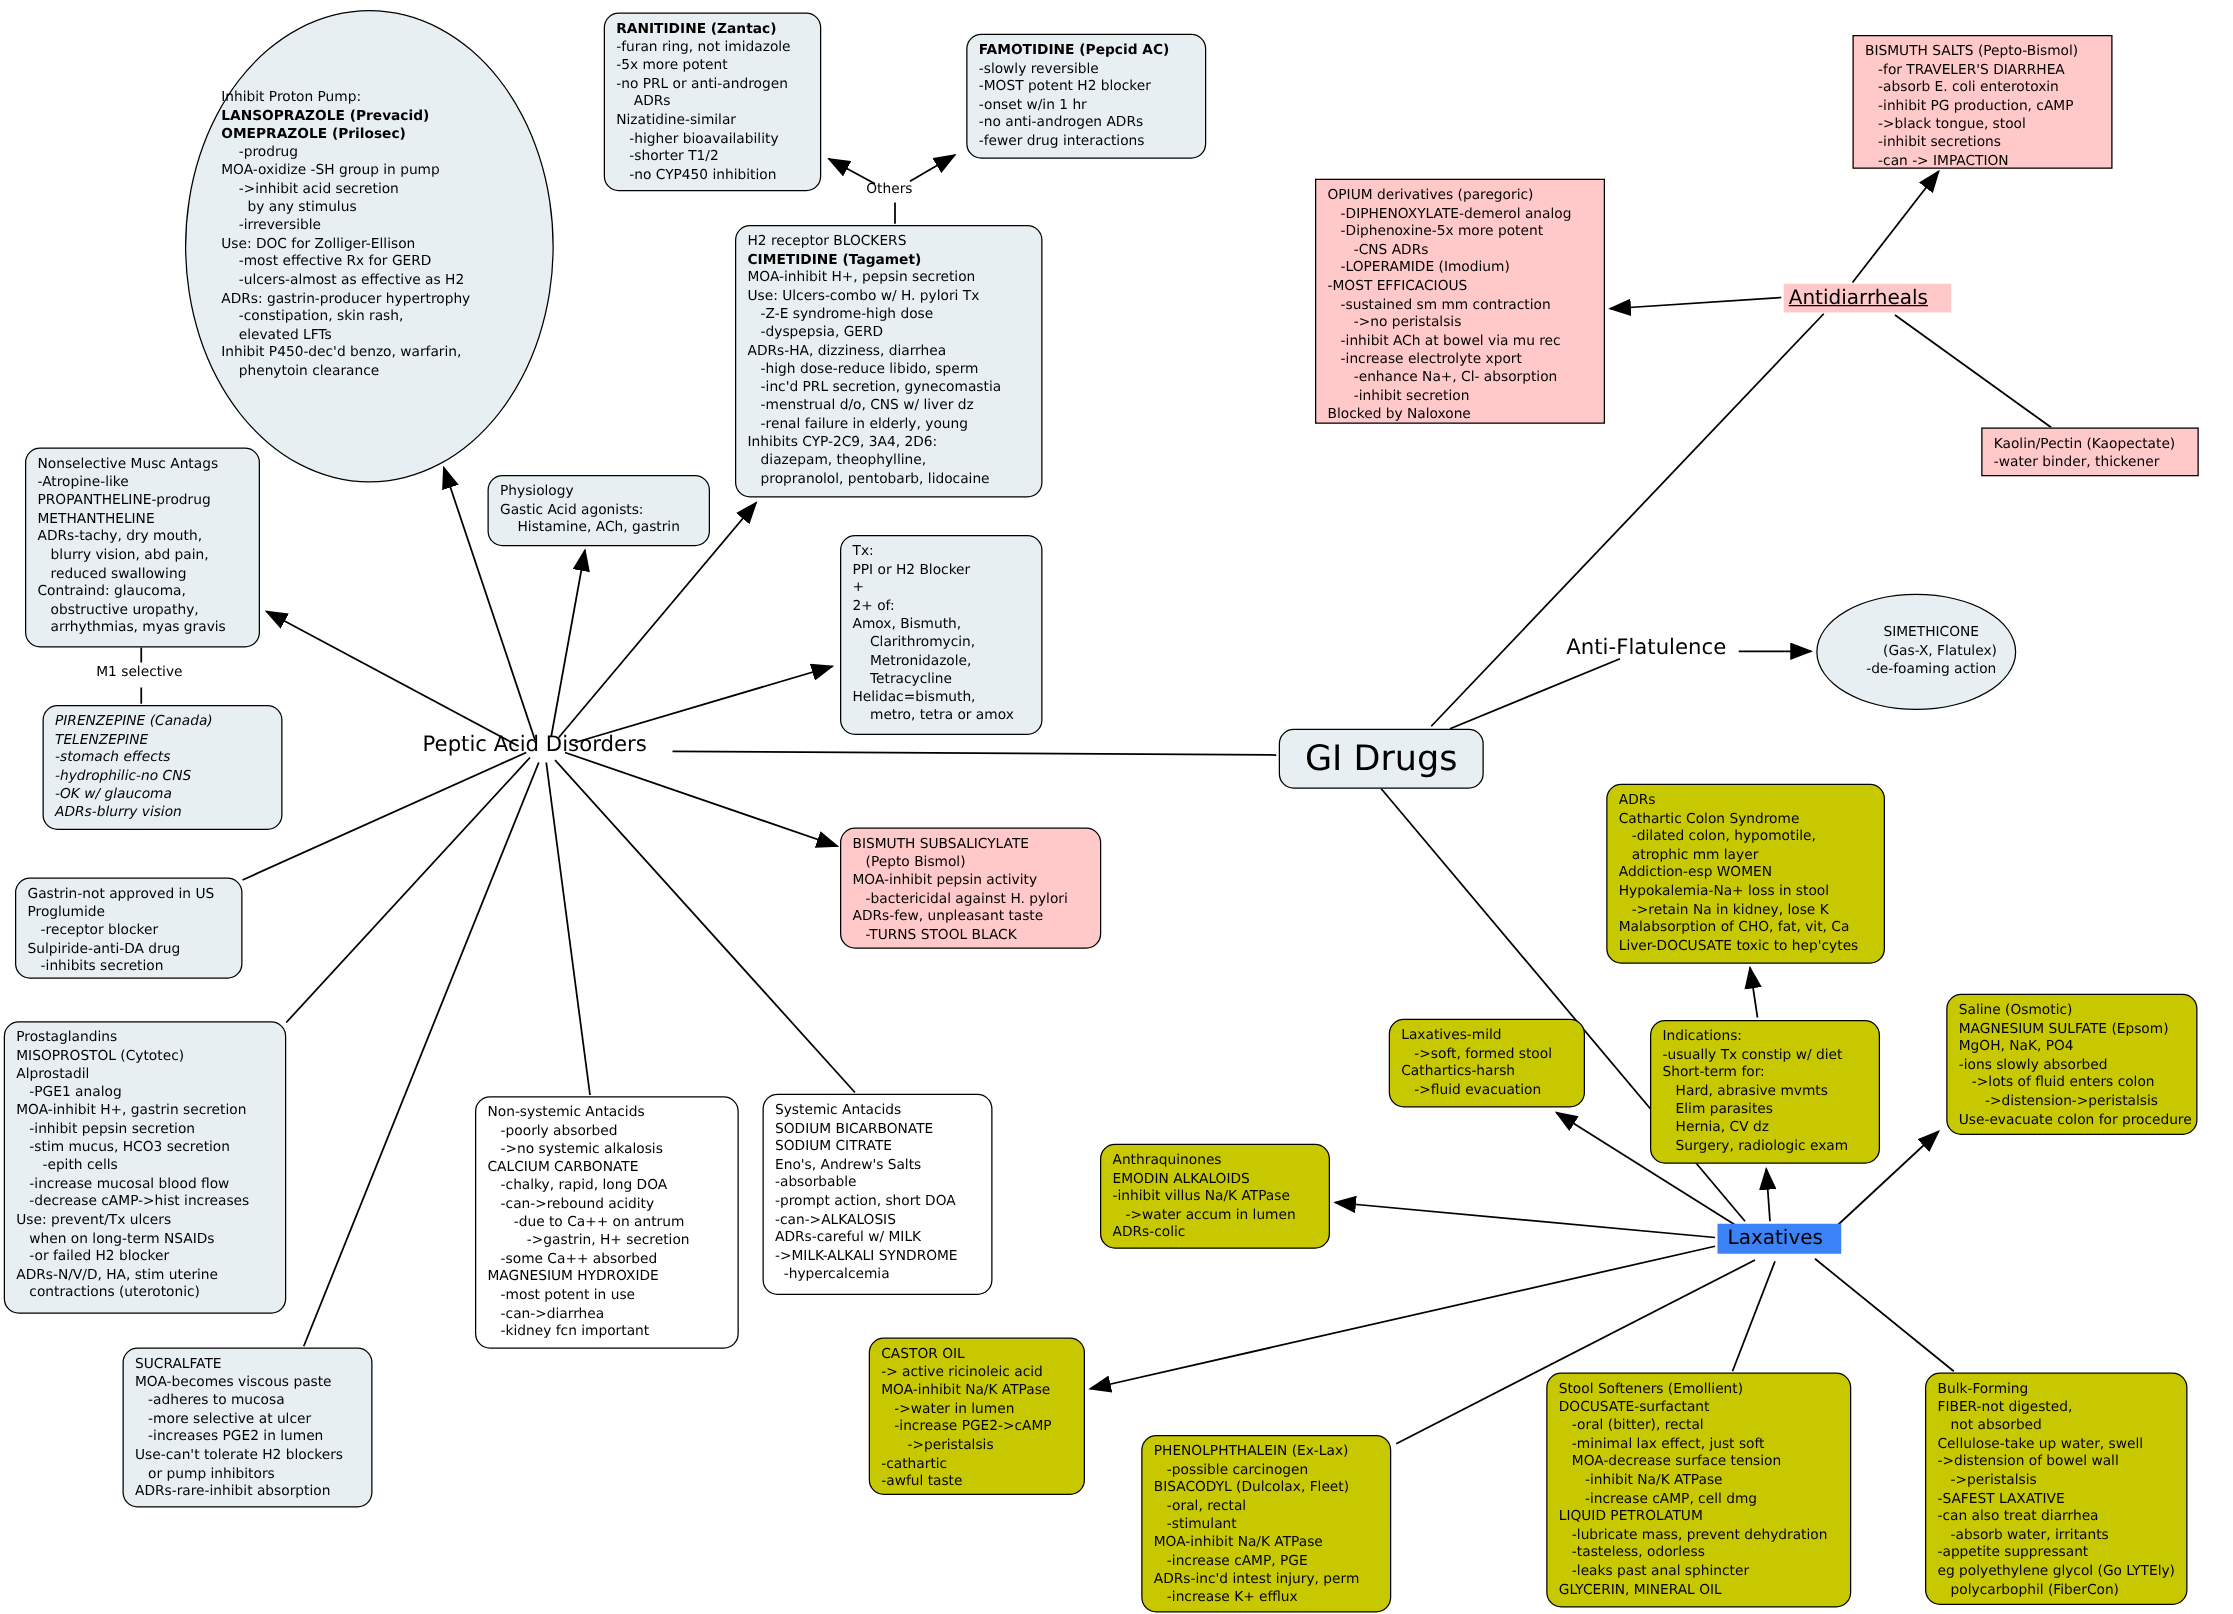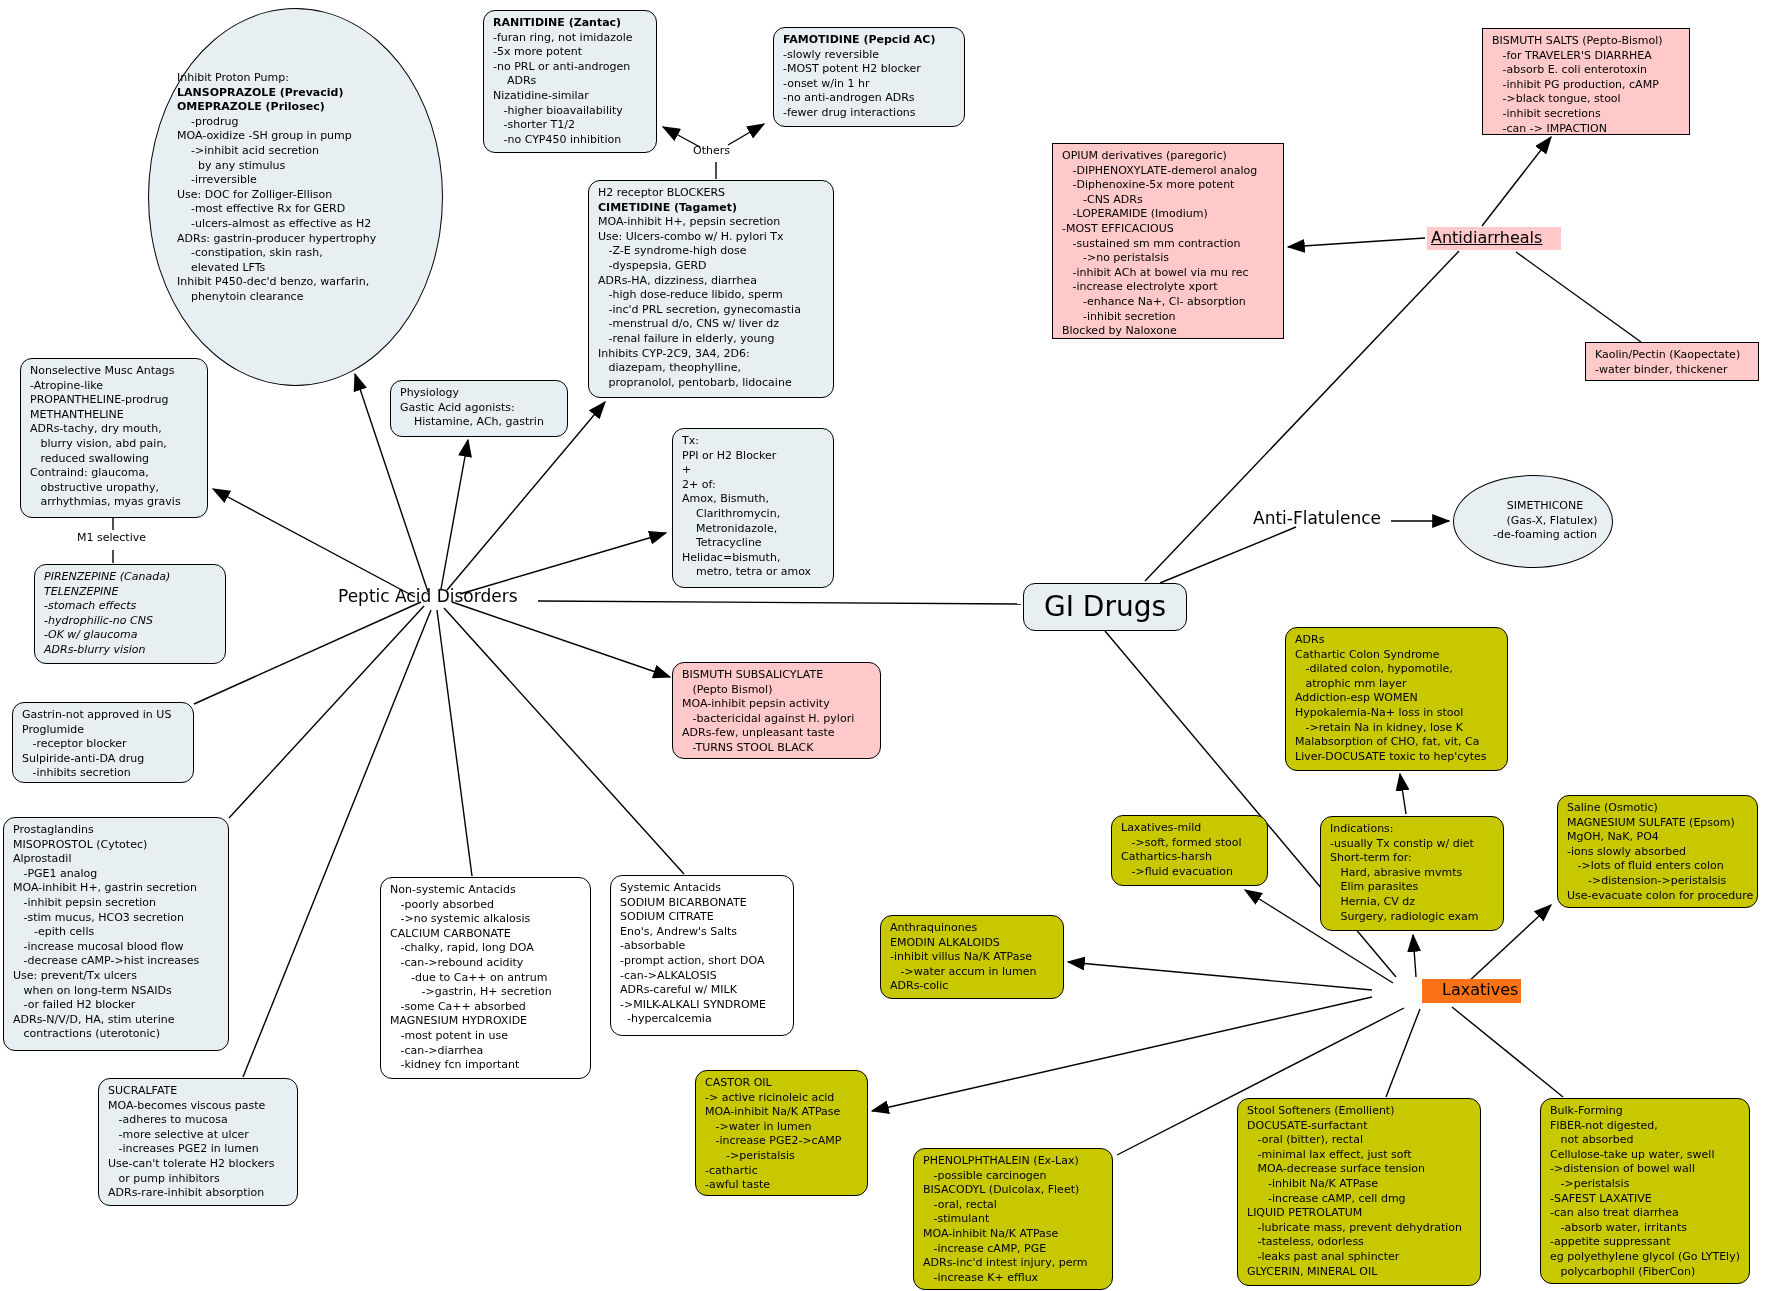--- a/index.html
+++ b/index.html
@@ -10,21 +10,21 @@
   .box{border:1.6px solid #000;padding:5px 9px;}
   .rounded{border-radius:12px;}
   .square{border-radius:0;}
   .ellipse{border:1.6px solid #000;border-radius:50%;}
   .c-blue{background:#e8eff2;}
   .c-pink{background:#ffc9c9;}
   .c-olive{background:#c8c800;}
   .c-white{background:#ffffff;}
   .label{background:transparent;white-space:nowrap;}
   .hl-pink{background:#ffc9c9;padding:1px 4px;}
-  .hl-olive{background:#f97316;padding:1px 20px;margin-left:48px;}
+  .hl-olive{background:#3b82f6;padding:1px 8px;}
   .tline{white-space:pre;}
   .tline.b{font-weight:bold;}
   .center{display:flex;align-items:flex-start;justify-content:center;}
 </style>
 </head>
 <body>
 
 <div class="canvas">
   <svg id="edges" xmlns="http://www.w3.org/2000/svg">
     <defs>

